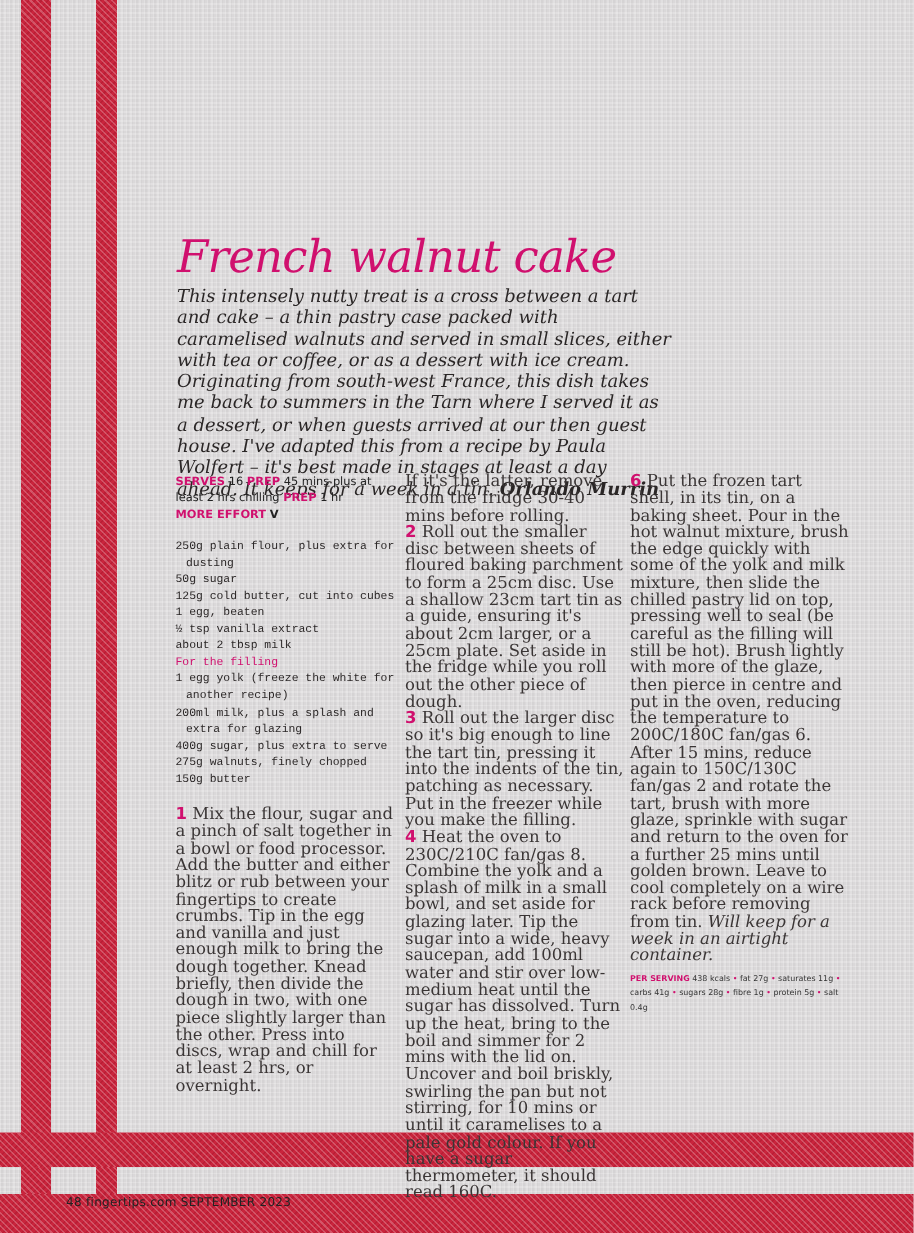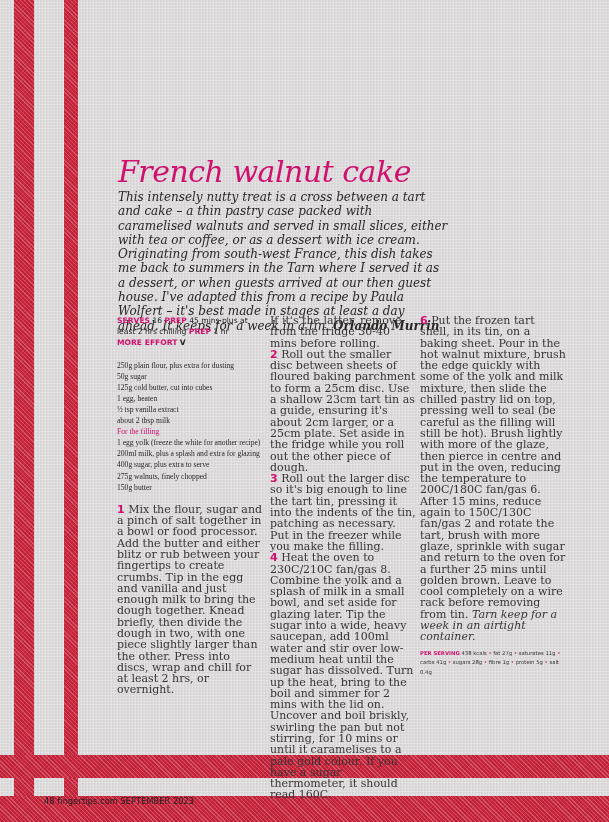--- a/index.html
+++ b/index.html
@@ -33,21 +33,21 @@
   }
   .intro .byline { font-weight:bold; }
 
   .col { position:absolute; top:315px; width:146px; font-size:8.4px; line-height:11.3px; }
   .col1 { left:117px; }
   .col2 { left:270px; }
   .col3 { left:420px; }
 
   .meta { font-family:"DejaVu Sans", sans-serif; font-size:7.6px; line-height:11.2px; color:#222; }
   .meta .k { color:#d0106e; font-weight:bold; }
-  .ingr { font-family:Liberation Serif, serif; font-size:7.6px; line-height:11.1px; margin-top:11px; }
+  .ingr { font-family:Liberation Mono, monospace; font-size:7.6px; line-height:11.1px; margin-top:11px; }
   .ingr div { padding-left:7px; text-indent:-7px; }
   .ingr .sub { color:#d0106e; padding-left:0; text-indent:0; }
   .method p { margin:0; font-family:"DejaVu Serif", serif; font-size:11px; line-height:11.3px; color:#3a3535; }
   .num { color:#d0106e; font-weight:bold; font-family:"DejaVu Sans", sans-serif; }
   .col1 .method { margin-top:11px; }
   .note { font-style:italic; }
   .nutrition { margin-top:6px; font-family:"DejaVu Sans", sans-serif; font-size:5.3px; line-height:9.5px; color:#333; }
   .nutrition .k { color:#d0106e; font-weight:bold; }
   .dot { color:#d0106e; }
 
@@ -121,21 +121,21 @@
   <p>
     <span class="num">4</span>
     <span>Heat the oven to 230C/210C fan/gas 8. Combine the yolk and a splash of milk in a small bowl, and set aside for glazing later. Tip the sugar into a wide, heavy saucepan, add 100ml water and stir over low-medium heat until the sugar has dissolved. Turn up the heat, bring to the boil and simmer for 2 mins with the lid on. Uncover and boil briskly, swirling the pan but not stirring, for 10 mins or until it caramelises to a pale gold colour. If you have a sugar thermometer, it should read 160C.</span>
   </p>
 </div>
 
 <div class="col col3 method">
   <p>
     <span class="num">6</span>
     <span>Put the frozen tart shell, in its tin, on a baking sheet. Pour in the hot walnut mixture, brush the edge quickly with some of the yolk and milk mixture, then slide the chilled pastry lid on top, pressing well to seal (be careful as the filling will still be hot). Brush lightly with more of the glaze, then pierce in centre and put in the oven, reducing the temperature to 200C/180C fan/gas 6. After 15 mins, reduce again to 150C/130C fan/gas 2 and rotate the tart, brush with more glaze, sprinkle with sugar and return to the oven for a further 25 mins until golden brown. Leave to cool completely on a wire rack before removing from tin.</span>
-    <span class="note">Tarn keep for a week in an airtight container.</span>
+    <span class="note">Will keep for a week in an airtight container.</span>
   </p>
   <div class="nutrition">
     <span class="k">PER SERVING</span>
     <span>438 kcals</span> <span class="dot">•</span>
     <span>fat 27g</span> <span class="dot">•</span>
     <span>saturates 11g</span> <span class="dot">•</span>
     <span>carbs 41g</span> <span class="dot">•</span>
     <span>sugars 28g</span> <span class="dot">•</span>
     <span>fibre 1g</span> <span class="dot">•</span>
     <span>protein 5g</span> <span class="dot">•</span>

